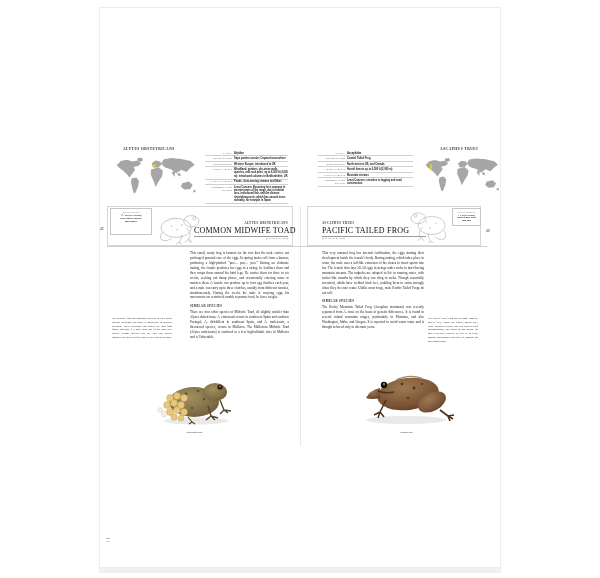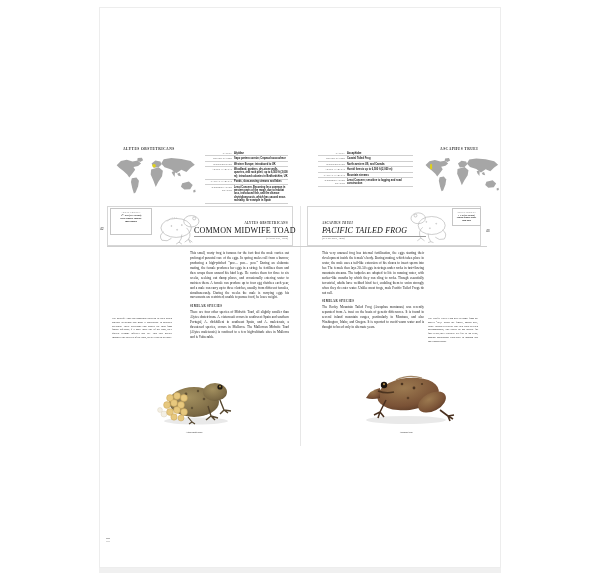--- a/index.html
+++ b/index.html
@@ -42,21 +42,21 @@
                 text-transform:uppercase;margin-bottom:1px;}
   .size-line{font-size:2.4px;line-height:1.35;font-weight:bold;color:#222;}
   .size-box-right .size-line{font-size:2.1px;}
 
   .lineart{position:absolute;}
   .lineart-left{left:150px;top:207px;width:58px;height:38px;}
   .lineart-right{left:402px;top:206px;width:54px;height:39px;}
 
   .title-block{position:absolute;}
   .tb-left{left:194px;top:221px;width:94px;text-align:right;}
-  .tb-right{left:322px;top:221px;width:104px;text-align:left;font-style:italic;}
+  .tb-right{left:322px;top:221px;width:104px;text-align:left;}
   .species-name{font-size:3px;letter-spacing:.4px;color:#333;font-variant:small-caps;font-weight:bold;}
   .big-title{font-size:8px;letter-spacing:.2px;color:#101010;line-height:1.15;margin-top:.5px;white-space:nowrap;}
   .title-rule{height:1px;background:#9a9a9a;margin-top:1px;}
   .author-line{font-size:2.3px;color:#4a4a4a;margin-top:.8px;letter-spacing:.2px;}
 
   .page-num{position:absolute;font-size:3.3px;color:#2e2e2e;font-family:"Liberation Sans", sans-serif;}
   .pn-left{left:100px;top:227px;}
   .pn-right{left:486px;top:229px;}
 
   .body-col{position:absolute;text-align:justify;font-size:3.35px;line-height:1.48;color:#1b1b1b;}

